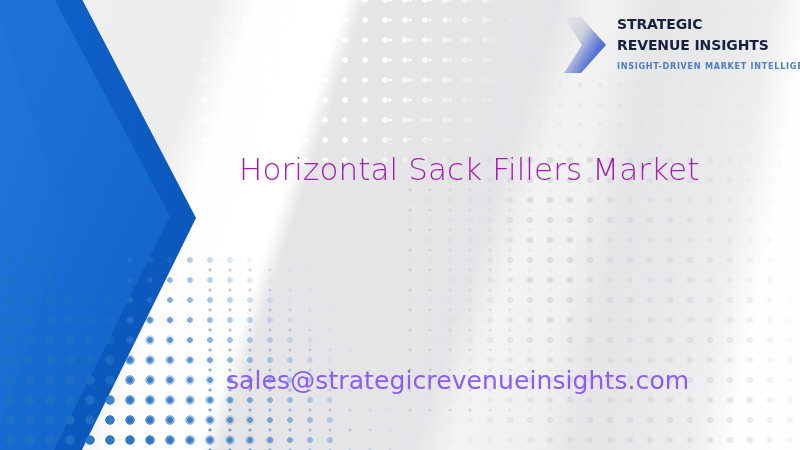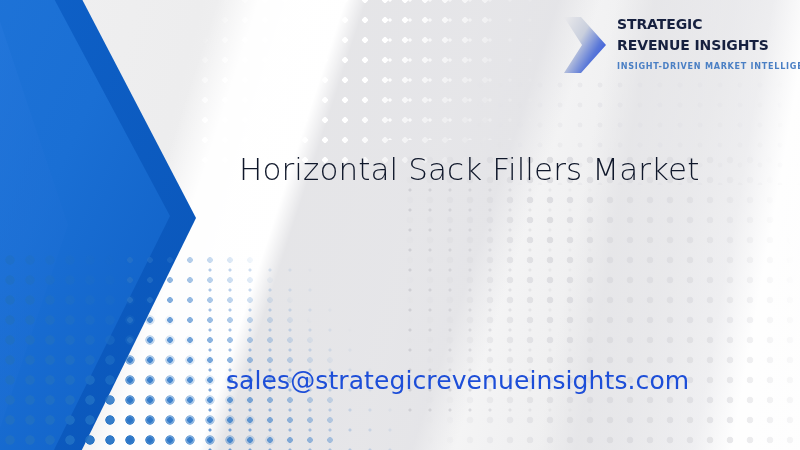--- a/index.html
+++ b/index.html
@@ -129,31 +129,31 @@
   
   .chev-layer { position: absolute; left: 0; top: 0; width: 230px; height: 450px; }
 
   
   .title {
     position: absolute;
     left: 239px;
     top: 151px;
     font-size: 31px;
     font-weight: 300;
-    color: #0f172a;
+    color: #a21caf;
     letter-spacing: 0.1px;
     white-space: nowrap;
   }
   .email {
     position: absolute;
     left: 226px;
     top: 366px;
     font-size: 25px;
     font-weight: 400;
-    color: #1d4ed8;
+    color: #8b5cf6;
     letter-spacing: 0.1px;
     white-space: nowrap;
   }
 
   
   .logo {
     position: absolute;
     left: 562px;
     top: 14px;
     width: 224px;

